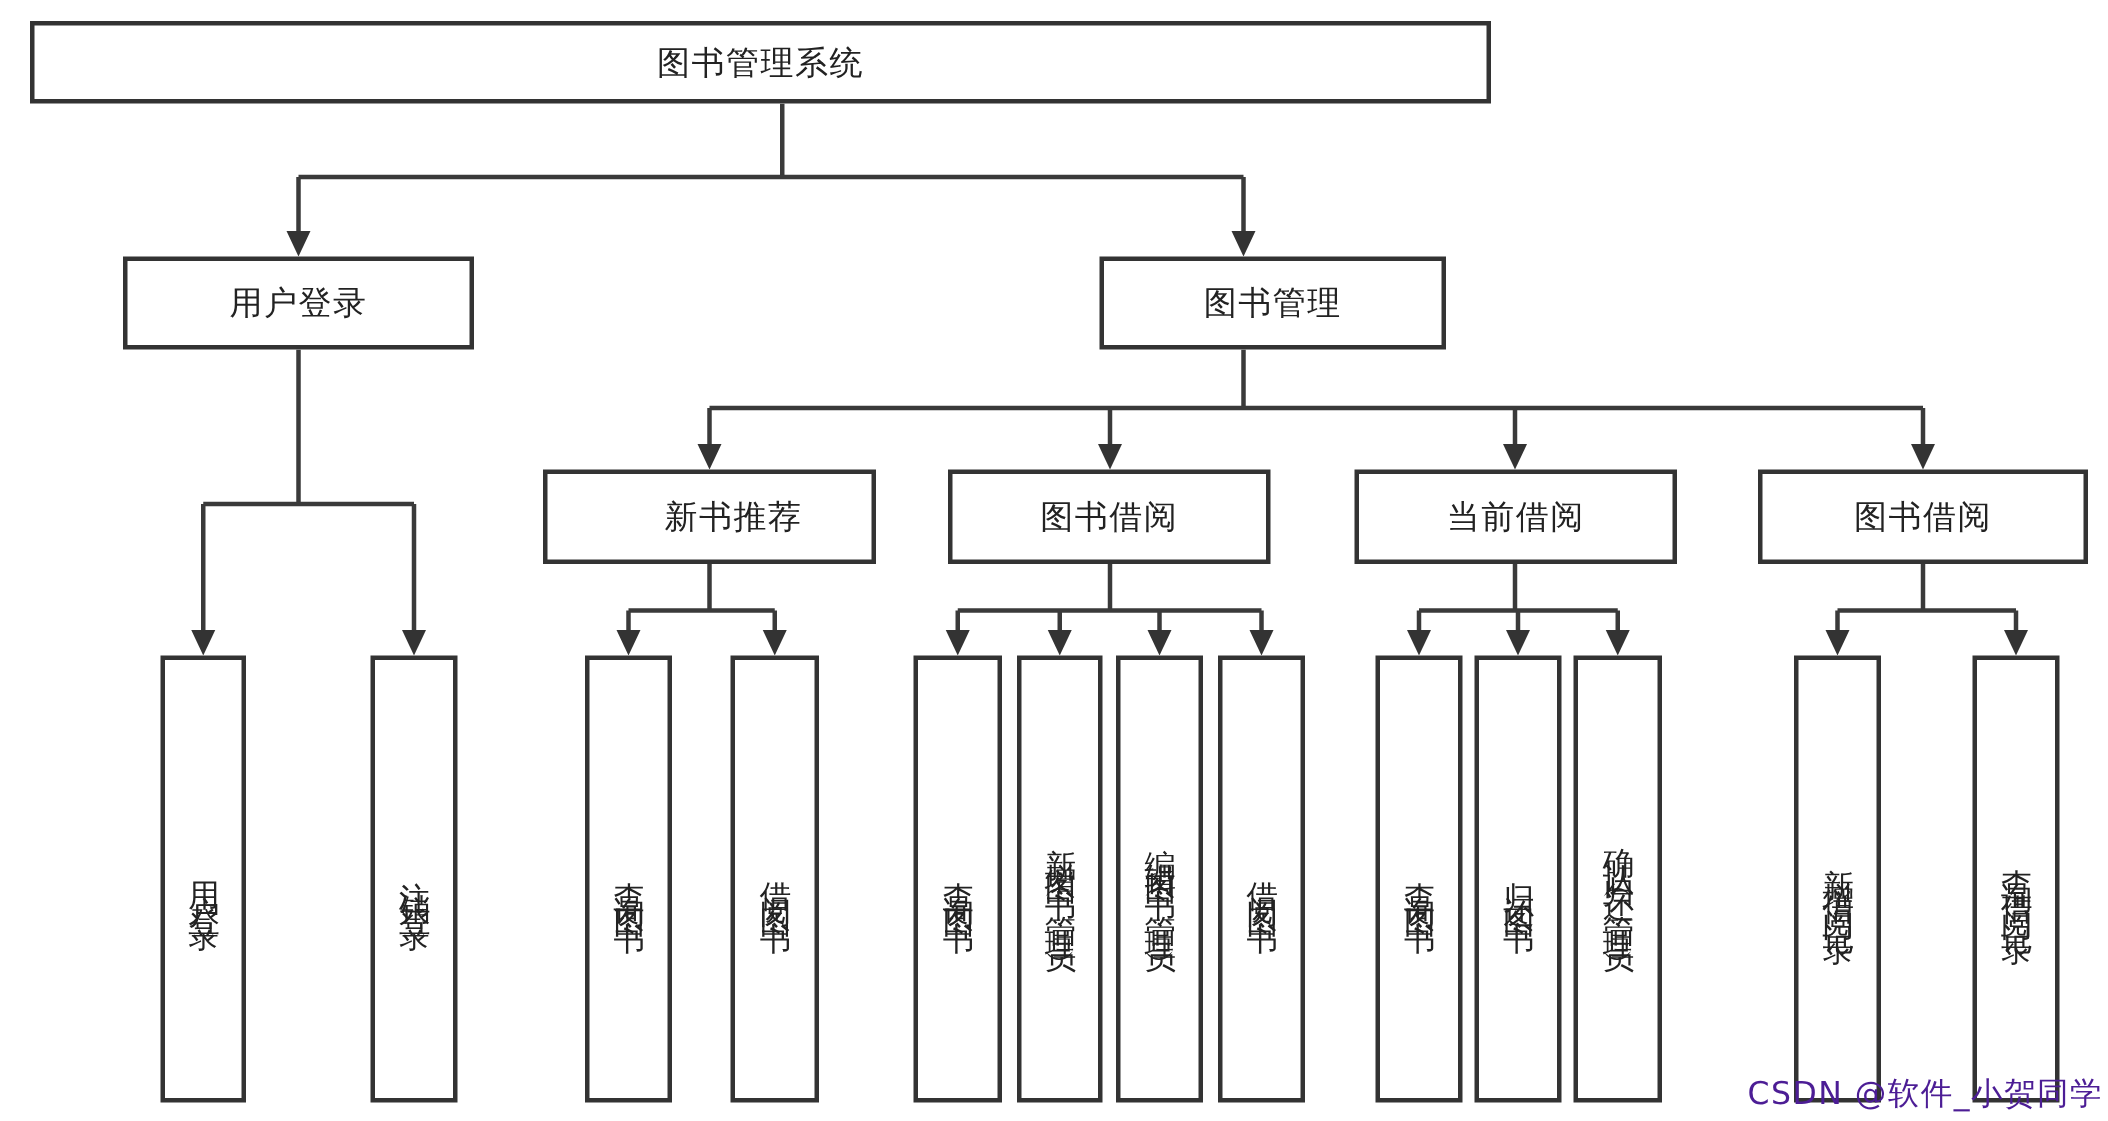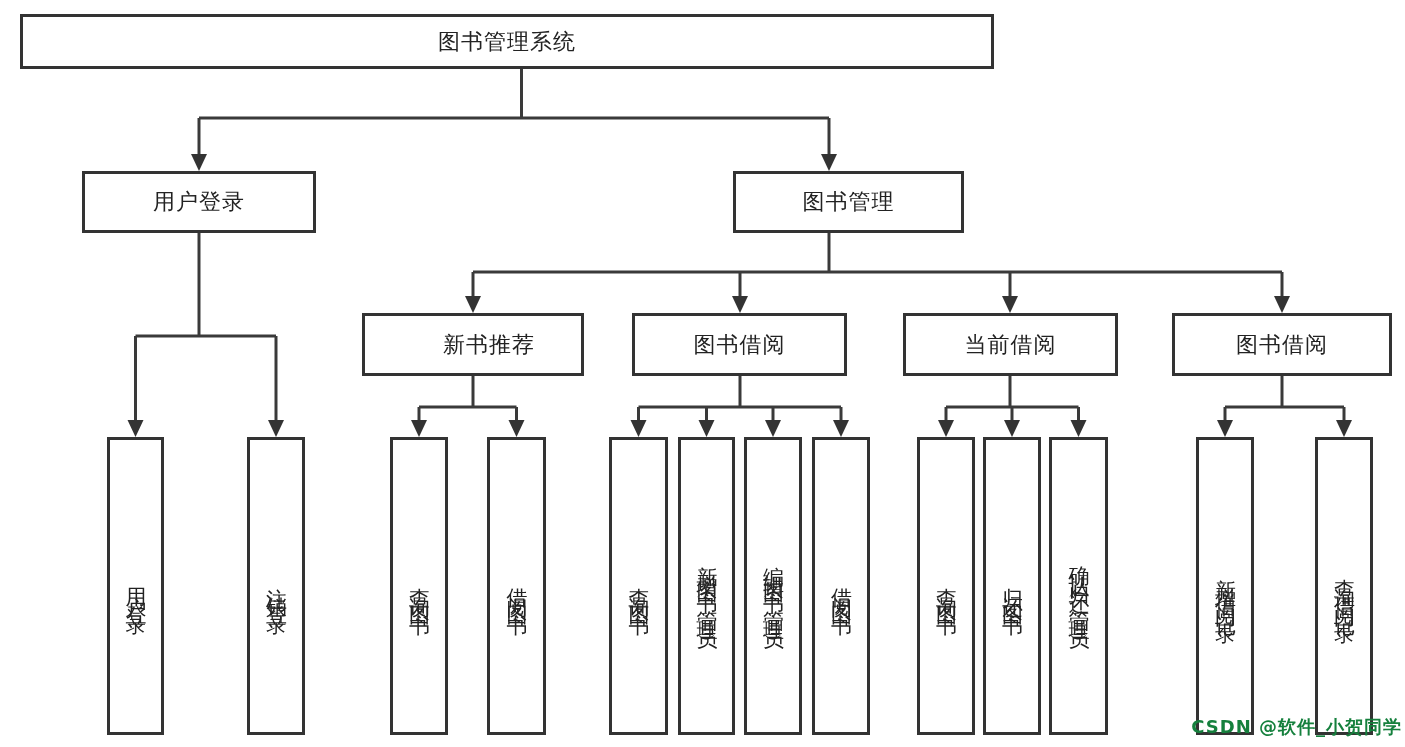--- a/index.html
+++ b/index.html
@@ -36,26 +36,25 @@
     font-size: 21px;
     line-height: 1;
     letter-spacing: 9px;
     padding-top: 6px;
   }
   .root-node { font-size: 22px; }
   #watermark {
     position: absolute;
     top: 715px;
     right: 3px;
-    font-size: 18px;
-    color: #15803d;
+    font-size: 21px;
+    color: #4c1d95;
     z-index: 3;
     letter-spacing: 1px;
     white-space: nowrap;
-    font-weight: bold;
   }
   svg line { stroke: #3a3a3a; stroke-width: 3; }
   svg polygon { fill: #333333; }
 </style>
 </head>
 <body>
 
 <div id="canvas">
 
   <svg id="connectors" viewBox="0 0 1405 747" xmlns="http://www.w3.org/2000/svg">

